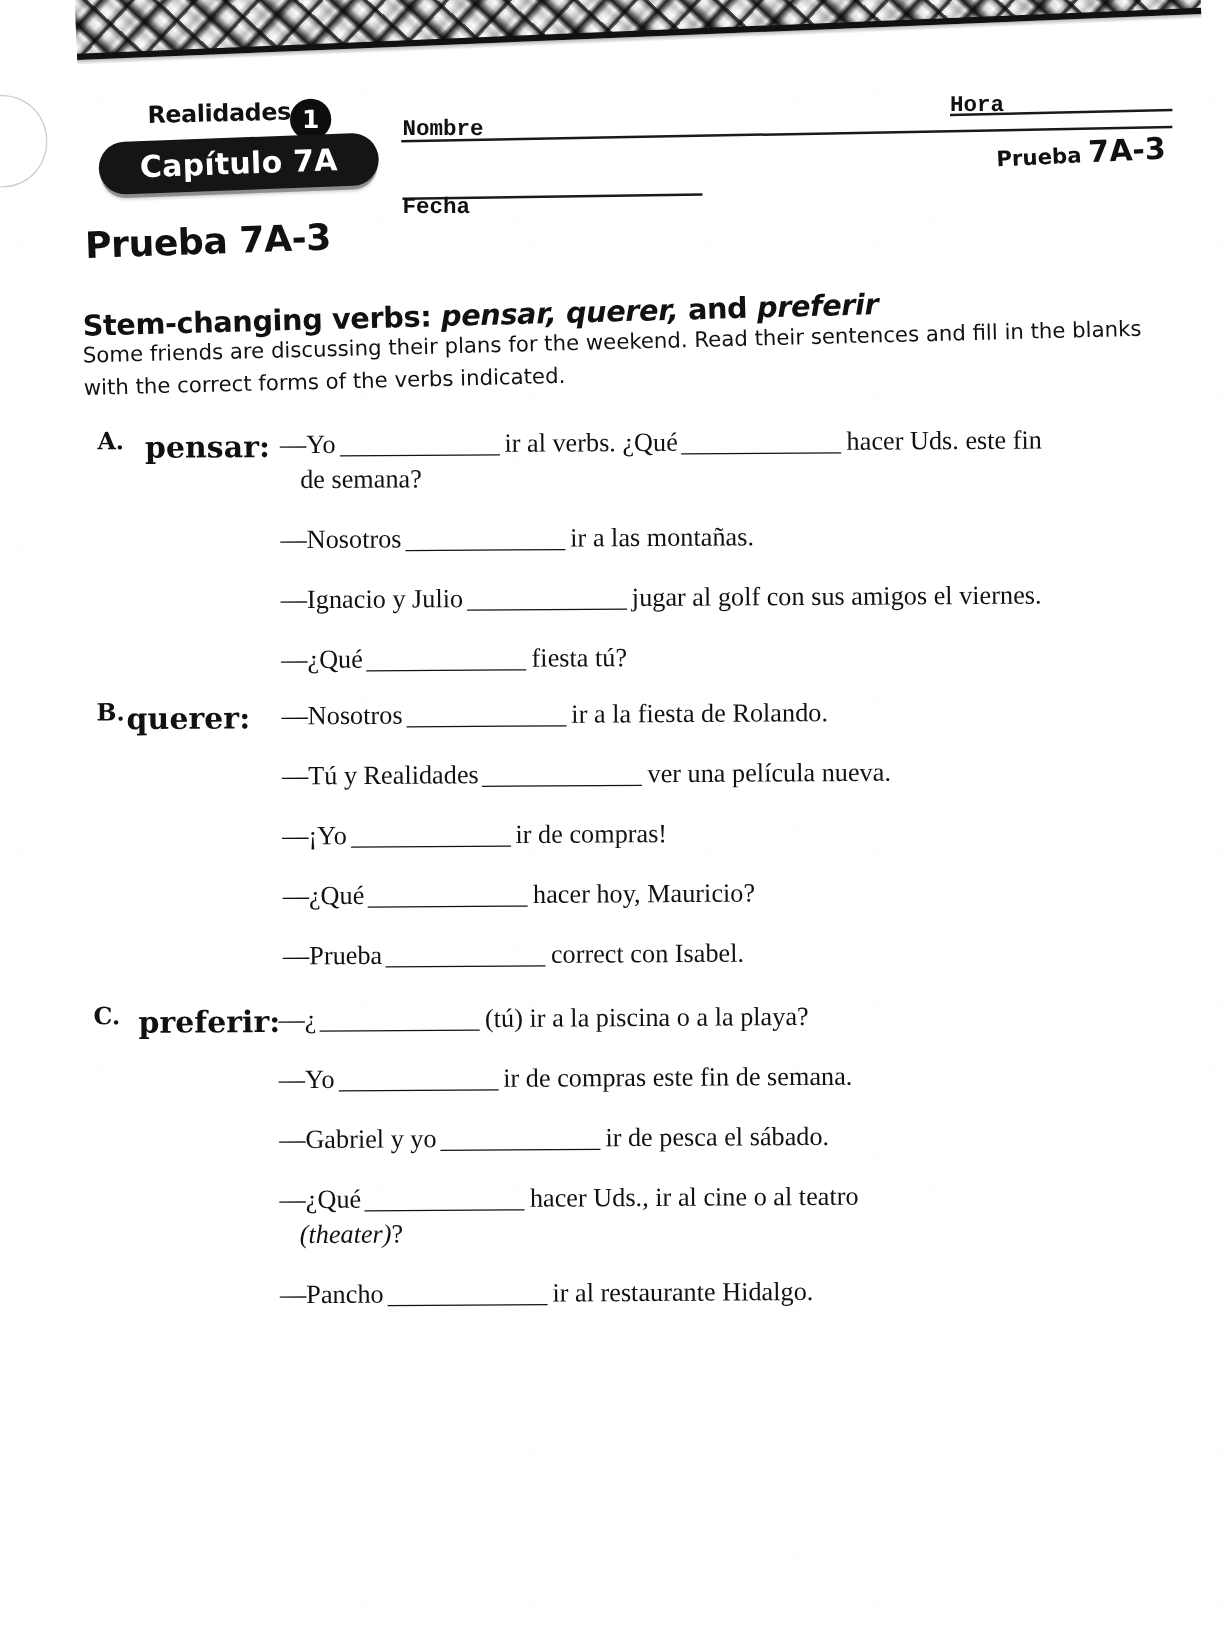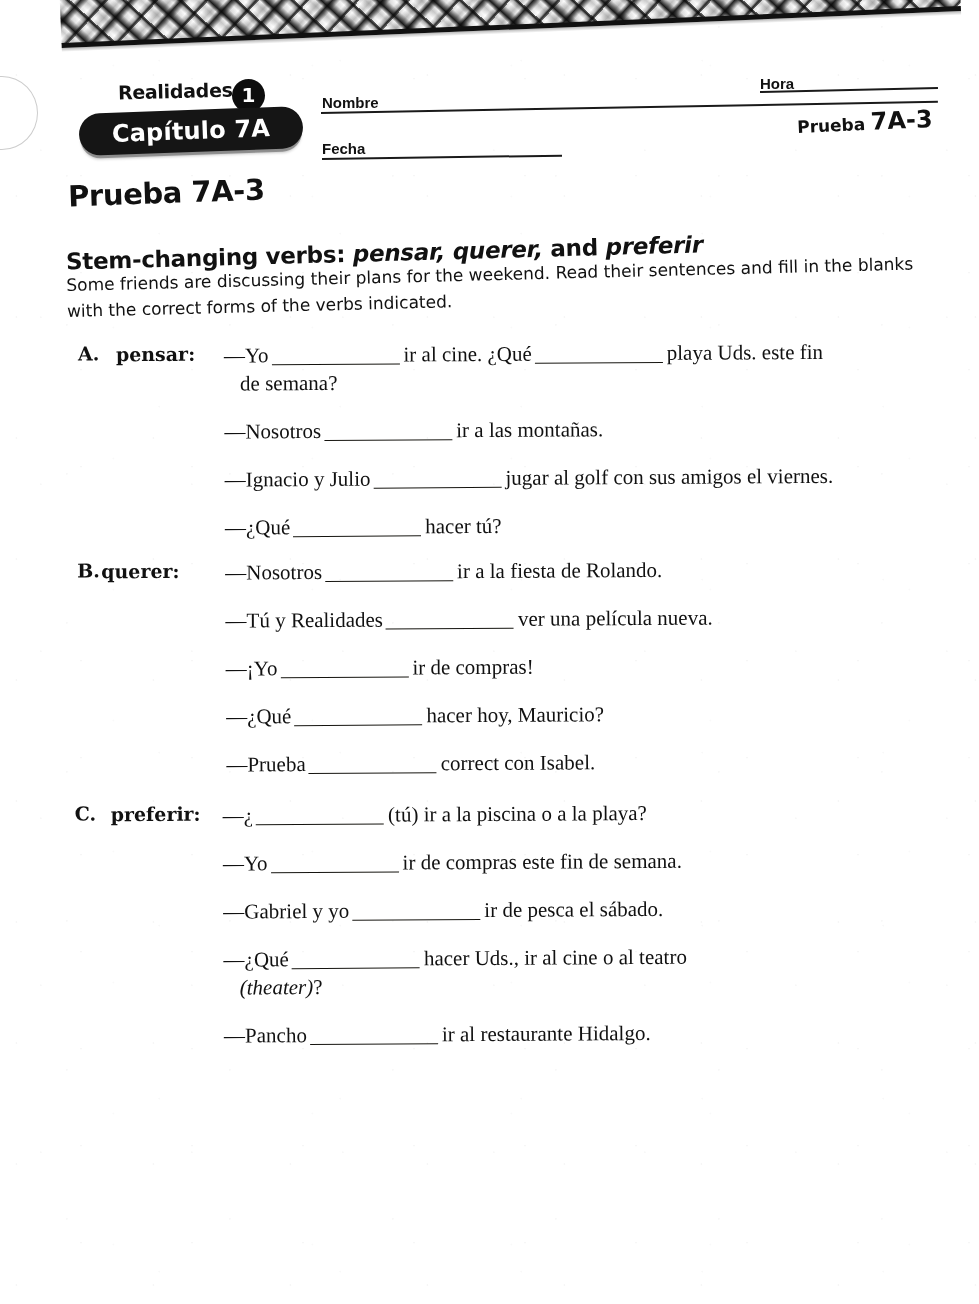--- a/index.html
+++ b/index.html
@@ -147,26 +147,26 @@
     font-weight: bold;
     font-size: 24px;
     letter-spacing: 0.2px;
     line-height: 42px;
     text-align: center;
   }
 
   .field {
     position: absolute;
     z-index: 4;
-    font-family: Liberation Sans, sans-serif;
-    font-weight: bold;
-    font-size: 15px;
+    font-family: Liberation Mono, monospace;
+    font-weight: bold;
+    font-size: 18px;
   }
   .field-nombre { left: 322px; top: 94px; }
-  .field-fecha  { left: 322px; top: 140px; }
+  .field-fecha  { left: 322px; top: 156px; }
   .field-hora   { left: 760px; top: 75px; }
 
   .rule-line {
     position: absolute;
     background: #1a1a1a;
     height: 1.6px;
     z-index: 3;
   }
   .rule-nombre { left: 321px; top: 112px; width: 617px; transform: rotate(-1.05deg); transform-origin: 0 50%; }
   .rule-fecha  { left: 322px; top: 158px; width: 240px; transform: rotate(-0.8deg);  transform-origin: 0 50%; }
@@ -253,21 +253,21 @@
     font-family: "DejaVu Serif", serif;
     font-weight: bold;
     font-size: 19px;
   }
   .sec-verb {
     position: absolute;
     left: 118px;
     top: 1px;
     font-family: "DejaVu Serif", serif;
     font-weight: bold;
-    font-size: 19px;
+    font-size: 24px;
   }
   .sec-items {
     position: absolute;
     left: 226px;
     top: 0;
     width: 730px;
   }
   .sec-c .sec-letter { left: 74px; }
   .sec-c .sec-verb   { left: 110px; }
   .sec-c .sec-items  { left: 222px; }
@@ -343,24 +343,24 @@
   <em>preferir</em>
 </div>
 
 <div class="instructions">Some friends are discussing their plans for the weekend. Read their sentences and fill in the blanks with the correct forms of the verbs indicated.</div>
 
 <div class="sections">
   <div class="section sec-a">
     <div class="sec-letter">A.</div>
     <div class="sec-verb">pensar:</div>
     <div class="sec-items">
-        <div class="item"><span>—Yo</span><span class="blank"></span><span>ir al cine. ¿Qué</span><span class="blank"></span><span>playa Uds. este fin</span><span class="cont">de semana?</span></div>
+        <div class="item"><span>—Yo</span><span class="blank"></span><span>ir al verbs. ¿Qué</span><span class="blank"></span><span>hacer Uds. este fin</span><span class="cont">de semana?</span></div>
         <div class="item"><span>—Nosotros</span><span class="blank"></span><span>ir a las montañas.</span></div>
         <div class="item"><span>—Ignacio y Julio</span><span class="blank"></span><span>jugar al golf con sus amigos el viernes.</span></div>
-        <div class="item"><span>—¿Qué</span><span class="blank"></span><span>hacer tú?</span></div>
+        <div class="item"><span>—¿Qué</span><span class="blank"></span><span>fiesta tú?</span></div>
       </div>
   </div>
   <div class="section sec-b">
     <div class="sec-letter">B.</div>
     <div class="sec-verb">querer:</div>
     <div class="sec-items">
         <div class="item"><span>—Nosotros</span><span class="blank"></span><span>ir a la fiesta de Rolando.</span></div>
         <div class="item"><span>—Tú y Realidades</span><span class="blank"></span><span>ver una película nueva.</span></div>
         <div class="item"><span>—¡Yo</span><span class="blank"></span><span>ir de compras!</span></div>
         <div class="item"><span>—¿Qué</span><span class="blank"></span><span>hacer hoy, Mauricio?</span></div>

